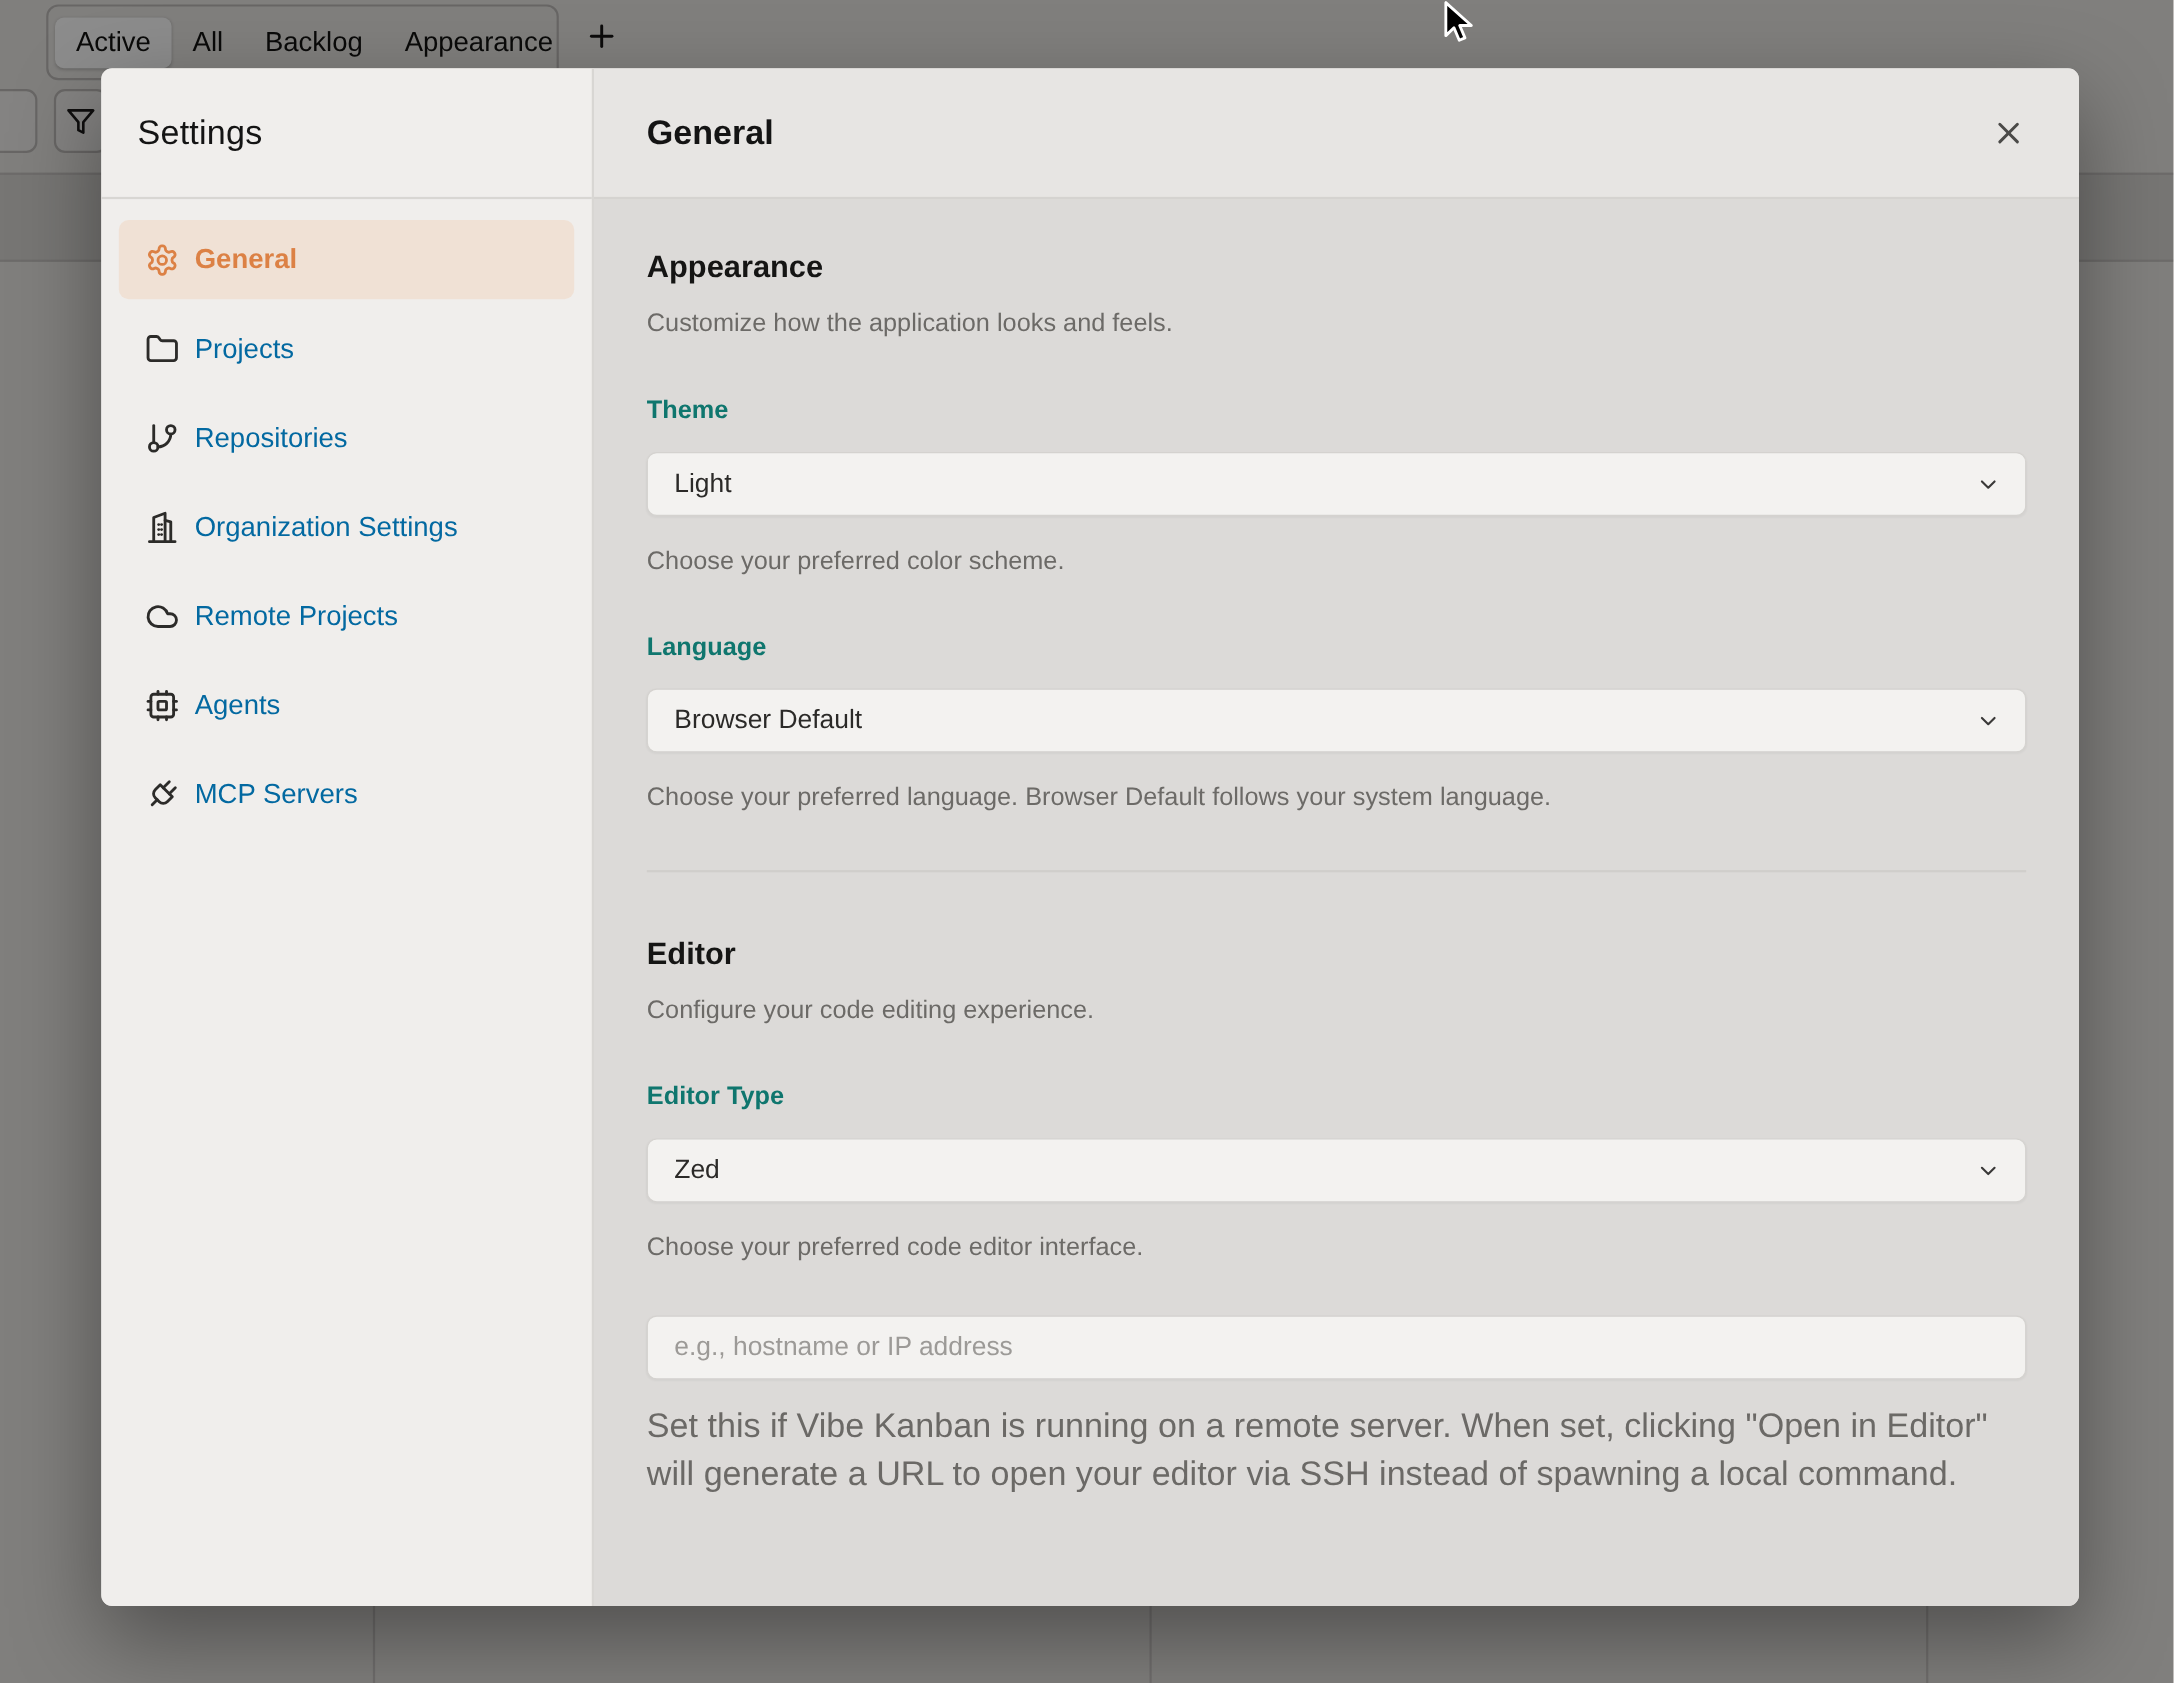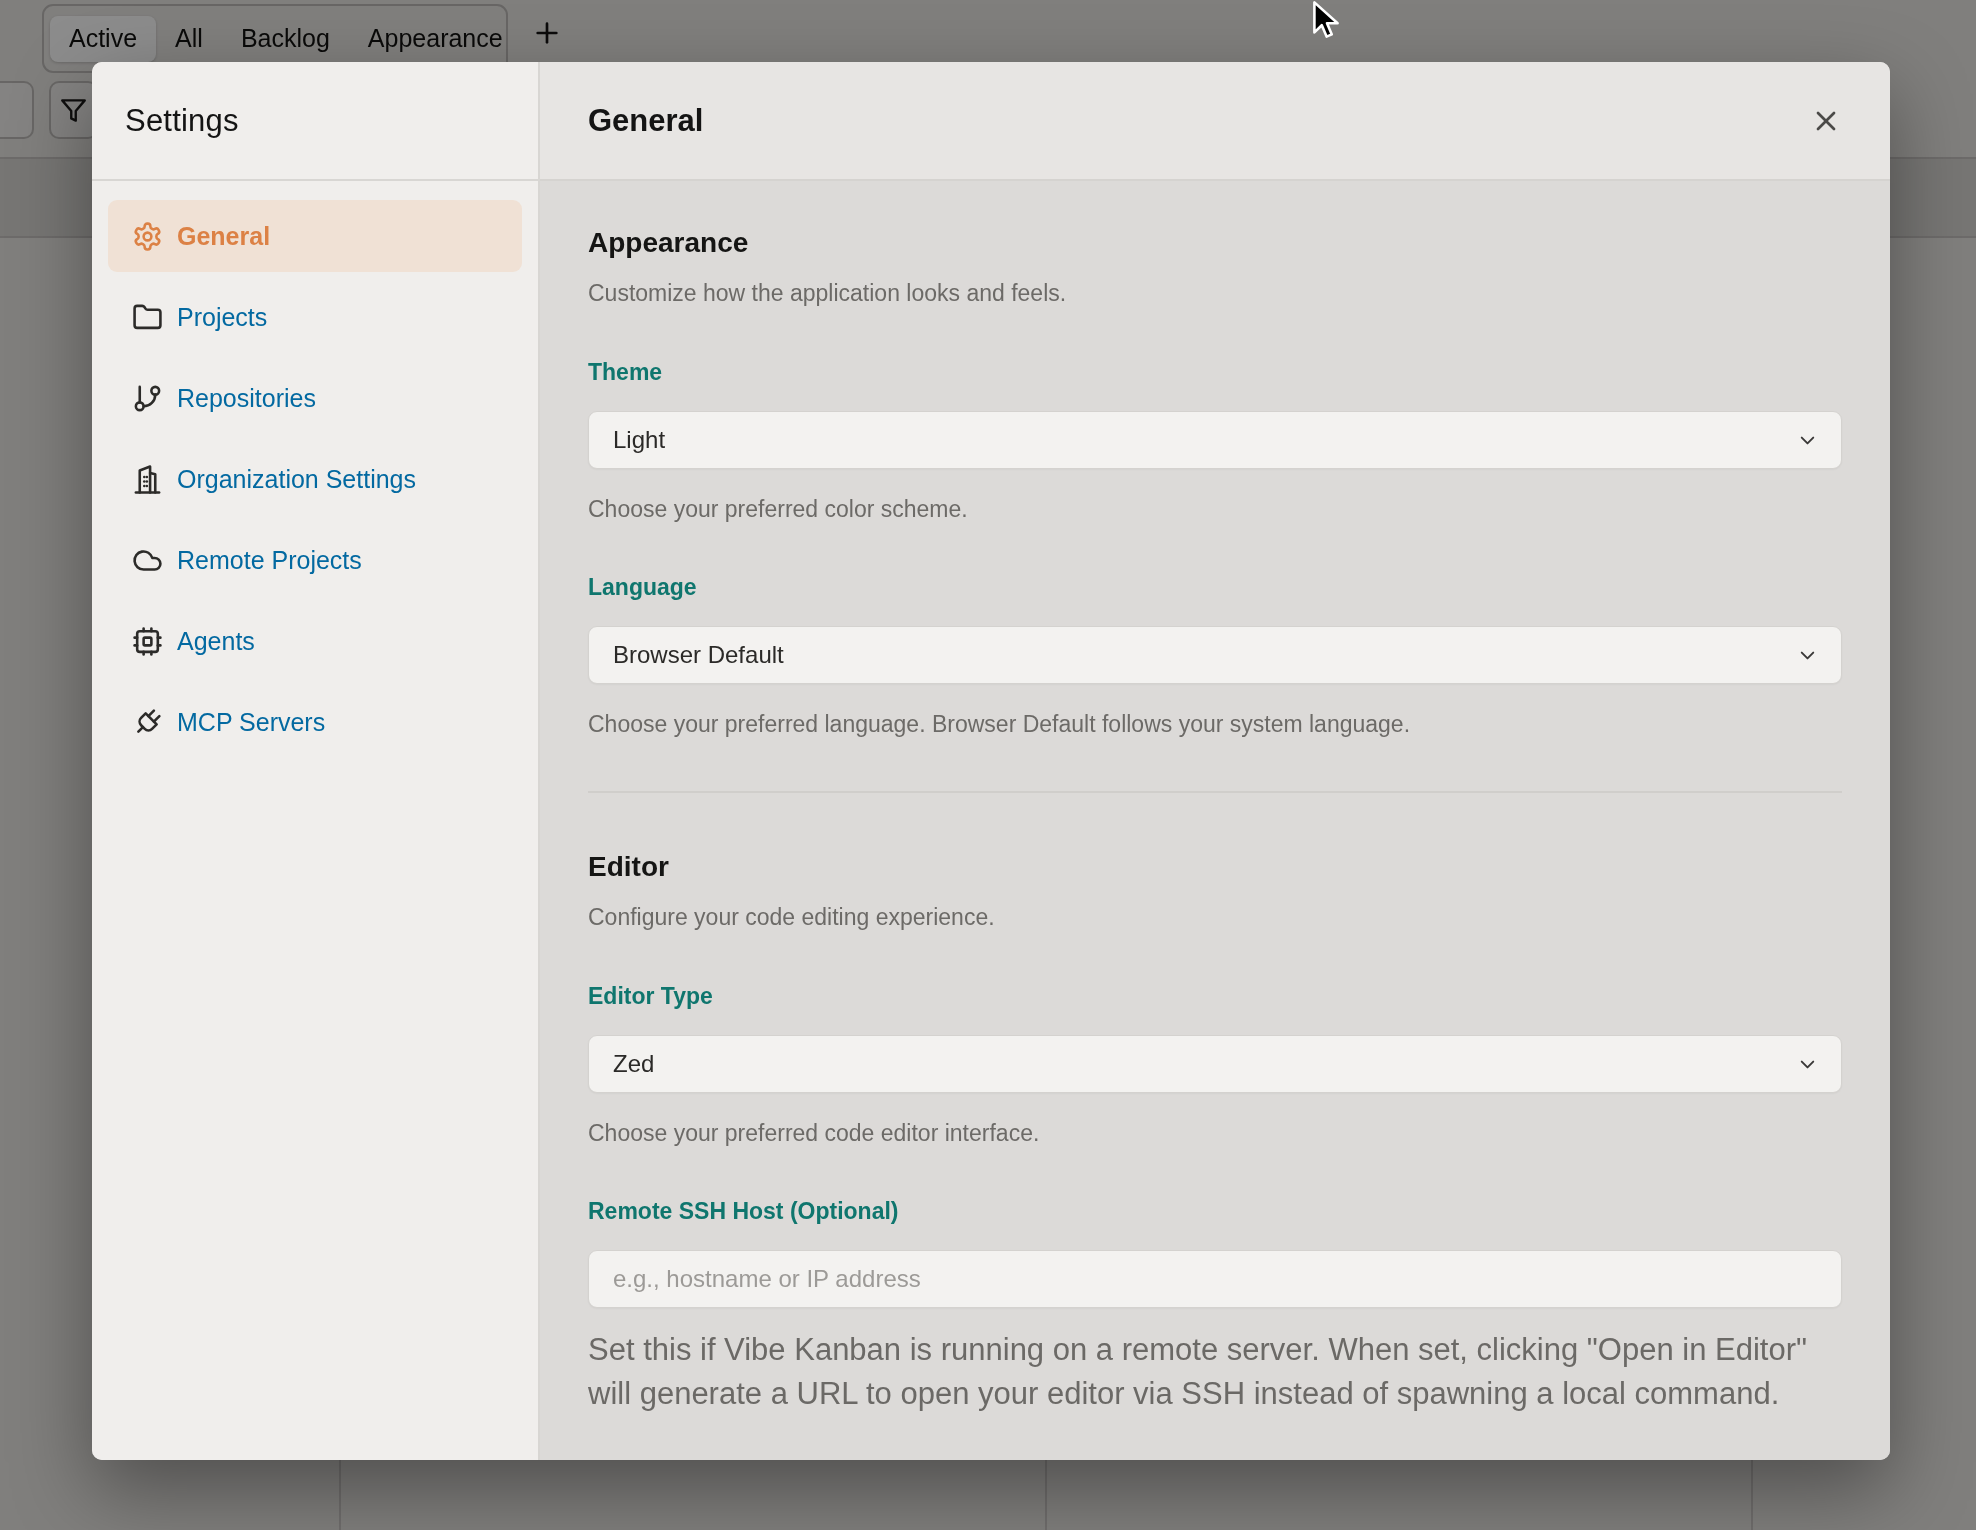--- a/index.html
+++ b/index.html
@@ -298,21 +298,20 @@
       <button class="select-box">
         <span>Zed</span>
         <span class="chev">
           <svg width="23" height="23" viewBox="0 0 24 24" fill="none" stroke="currentColor" stroke-width="2" stroke-linecap="round" stroke-linejoin="round">
               <path d="m6 9 6 6 6-6"></path>
             </svg>
         </span>
       </button>
       <p class="field-help">Choose your preferred code editor interface.</p>
 
-      <label class="field-label">Remote SSH Host (Optional)</label>
       <input class="text-input" type="text" placeholder="e.g., hostname or IP address" style="">
       <p class="long-help">Set this if Vibe Kanban is running on a remote server. When set, clicking "Open in Editor" will generate a URL to open your editor via SSH instead of spawning a local command.</p>
 
     </div>
   </section>
 </div>
 
 <svg class="cursor" viewBox="0 0 20 21">
   <path d="M5.7 1.2 L5.7 16.2 L9.4 12.6 L11.8 18.3 L14.4 17.2 L12 11.6 L17.3 11.6 Z" fill="#000000" stroke="#ffffff" stroke-width="1.3" stroke-linejoin="round"></path>
 </svg>

